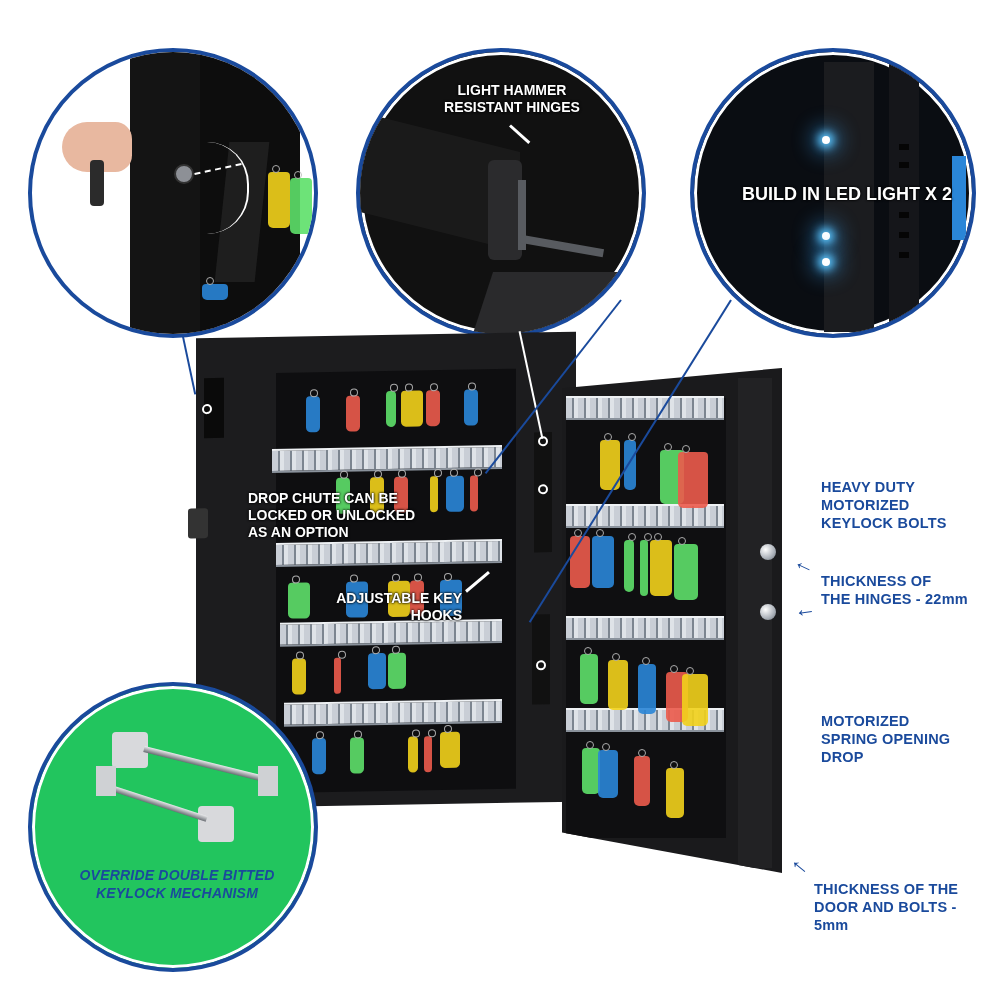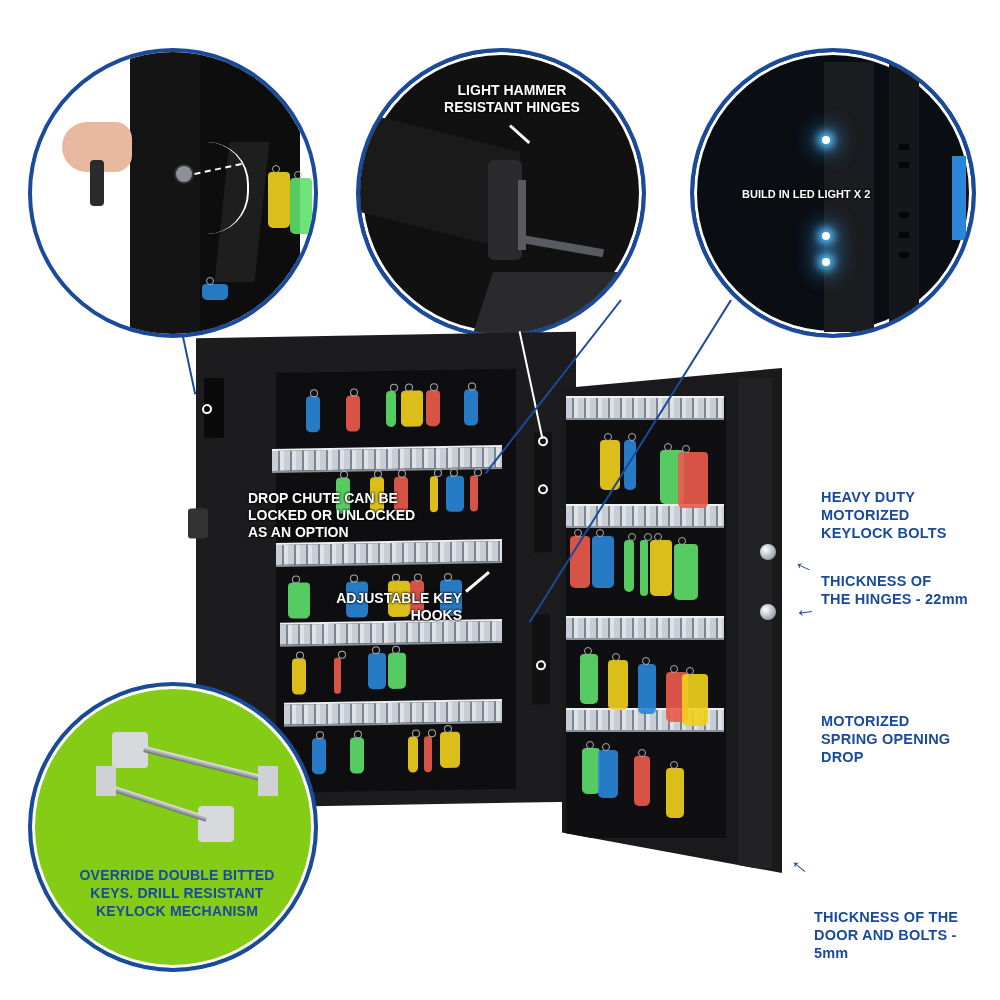--- a/index.html
+++ b/index.html
@@ -50,21 +50,21 @@
   <div class="abs" style="left:195px;top:0;width:30px;height:290px;background:#15161a;"></div>
   <div class="slot" style="left:205px;top:92px;"></div>
   <div class="slot" style="left:205px;top:110px;"></div>
   <div class="slot" style="left:205px;top:160px;"></div>
   <div class="slot" style="left:205px;top:180px;"></div>
   <div class="slot" style="left:205px;top:200px;"></div>
   <div class="abs" style="left:258px;top:104px;width:14px;height:84px;background:#2a86d8;"></div>
   <div class="led" style="left:128px;top:84px;"></div>
   <div class="led" style="left:128px;top:180px;"></div>
   <div class="led" style="left:128px;top:206px;"></div>
-  <div class="white-label" style="left:48px;top:134px;font-size:11px;">BUILD IN LED LIGHT X 2</div>
+  <div class="white-label" style="left:48px;top:134px;font-size:18px;">BUILD IN LED LIGHT X 2</div>
 </div>
 
 <div class="abs" style="left:196px;top:335px;width:380px;height:470px;background:#1c1c1e;transform:skewY(-1deg);">
   <div class="abs" style="left:80px;top:36px;width:240px;height:420px;background:#0e0e10;"></div>
   <div class="abs" style="left:8px;top:40px;width:20px;height:60px;background:#0a0a0a;"></div>
   <div class="pointer" style="left:6px;top:66px;"></div>
   <div class="abs" style="left:-8px;top:170px;width:20px;height:30px;background:#333;border-radius:3px;"></div>
 
   <div class="rail" style="left:76px;top:112px;width:230px;"></div>
   <div class="rail" style="left:80px;top:206px;width:226px;"></div>
@@ -149,51 +149,50 @@
   <div class="tag" style="left:104px;top:400px;width:18px;height:50px;background:#f2d21b;"></div>
   <div class="abs" style="left:198px;top:176px;width:16px;height:16px;border-radius:50%;background:radial-gradient(circle at 35% 35%,#fff,#aab0b8 60%,#6a7078);"></div>
   <div class="abs" style="left:198px;top:236px;width:16px;height:16px;border-radius:50%;background:radial-gradient(circle at 35% 35%,#fff,#aab0b8 60%,#6a7078);"></div>
 </div>
 
 <div class="abs" style="left:188px;top:335px;width:2px;height:60px;background:#1a4a9c;transform:rotate(-12deg);"></div>
 <div class="abs" style="left:530px;top:330px;width:2px;height:110px;background:#fff;transform:rotate(-12deg);"></div>
 <div class="abs" style="left:620px;top:300px;width:2px;height:220px;background:#1a4a9c;transform:rotate(38deg);transform-origin:top;"></div>
 <div class="abs" style="left:730px;top:300px;width:2px;height:380px;background:#1a4a9c;transform:rotate(32deg);transform-origin:top;"></div>
 
-<div class="circle" style="left:28px;top:682px;width:290px;height:290px;background:#84cc16;">
+<div class="circle" style="left:28px;top:682px;width:290px;height:290px;background:#22c55e;font-style:italic;">
   <div class="abs" style="left:80px;top:46px;width:36px;height:36px;background:#d8d9dc;border-radius:4px;"></div>
   <div class="abs" style="left:112px;top:60px;width:120px;height:6px;background:linear-gradient(#e9eaec,#6a6e74);transform:rotate(14deg);transform-origin:left;"></div>
   <div class="abs" style="left:226px;top:80px;width:20px;height:30px;background:#cfd1d4;"></div>
   <div class="abs" style="left:166px;top:120px;width:36px;height:36px;background:#d8d9dc;border-radius:4px;"></div>
   <div class="abs" style="left:70px;top:96px;width:110px;height:6px;background:linear-gradient(#e9eaec,#6a6e74);transform:rotate(18deg);transform-origin:left;"></div>
   <div class="abs" style="left:64px;top:80px;width:20px;height:30px;background:#cfd1d4;"></div>
   <div class="blue-label" style="left:30px;top:180px;width:230px;text-align:center;font-size:14px;">
     <div>OVERRIDE DOUBLE BITTED</div>
-    <div>KEYS. DRILL RESISTANT</div>
     <div>KEYLOCK MECHANISM</div>
   </div>
 </div>
 
-<div class="blue-label" style="left:821px;top:488px;">
+<div class="blue-label" style="left:821px;top:478px;">
   <div>HEAVY DUTY</div>
   <div>MOTORIZED</div>
   <div>KEYLOCK BOLTS</div>
 </div>
 <div class="abs" style="left:794px;top:553px;color:#1a4a9c;font-size:22px;font-weight:bold;line-height:1;transform:rotate(25deg);">←</div>
 
 <div class="blue-label" style="left:821px;top:572px;">
   <div>THICKNESS OF</div>
   <div>THE HINGES - 22mm</div>
 </div>
 <div class="abs" style="left:794px;top:598px;color:#1a4a9c;font-size:22px;font-weight:bold;line-height:1;transform:rotate(-8deg);">←</div>
 
 <div class="blue-label" style="left:821px;top:712px;">
   <div>MOTORIZED</div>
   <div>SPRING OPENING</div>
   <div>DROP</div>
 </div>
 
 <div class="abs" style="left:790px;top:852px;color:#1a4a9c;font-size:24px;font-weight:bold;line-height:1;transform:rotate(40deg);">←</div>
-<div class="blue-label" style="left:814px;top:908px;">
+<div class="blue-label" style="left:814px;top:880px;">
   <div>THICKNESS OF THE</div>
   <div>DOOR AND BOLTS -</div>
   <div>5mm</div>
 </div>
 
 </body></html>

